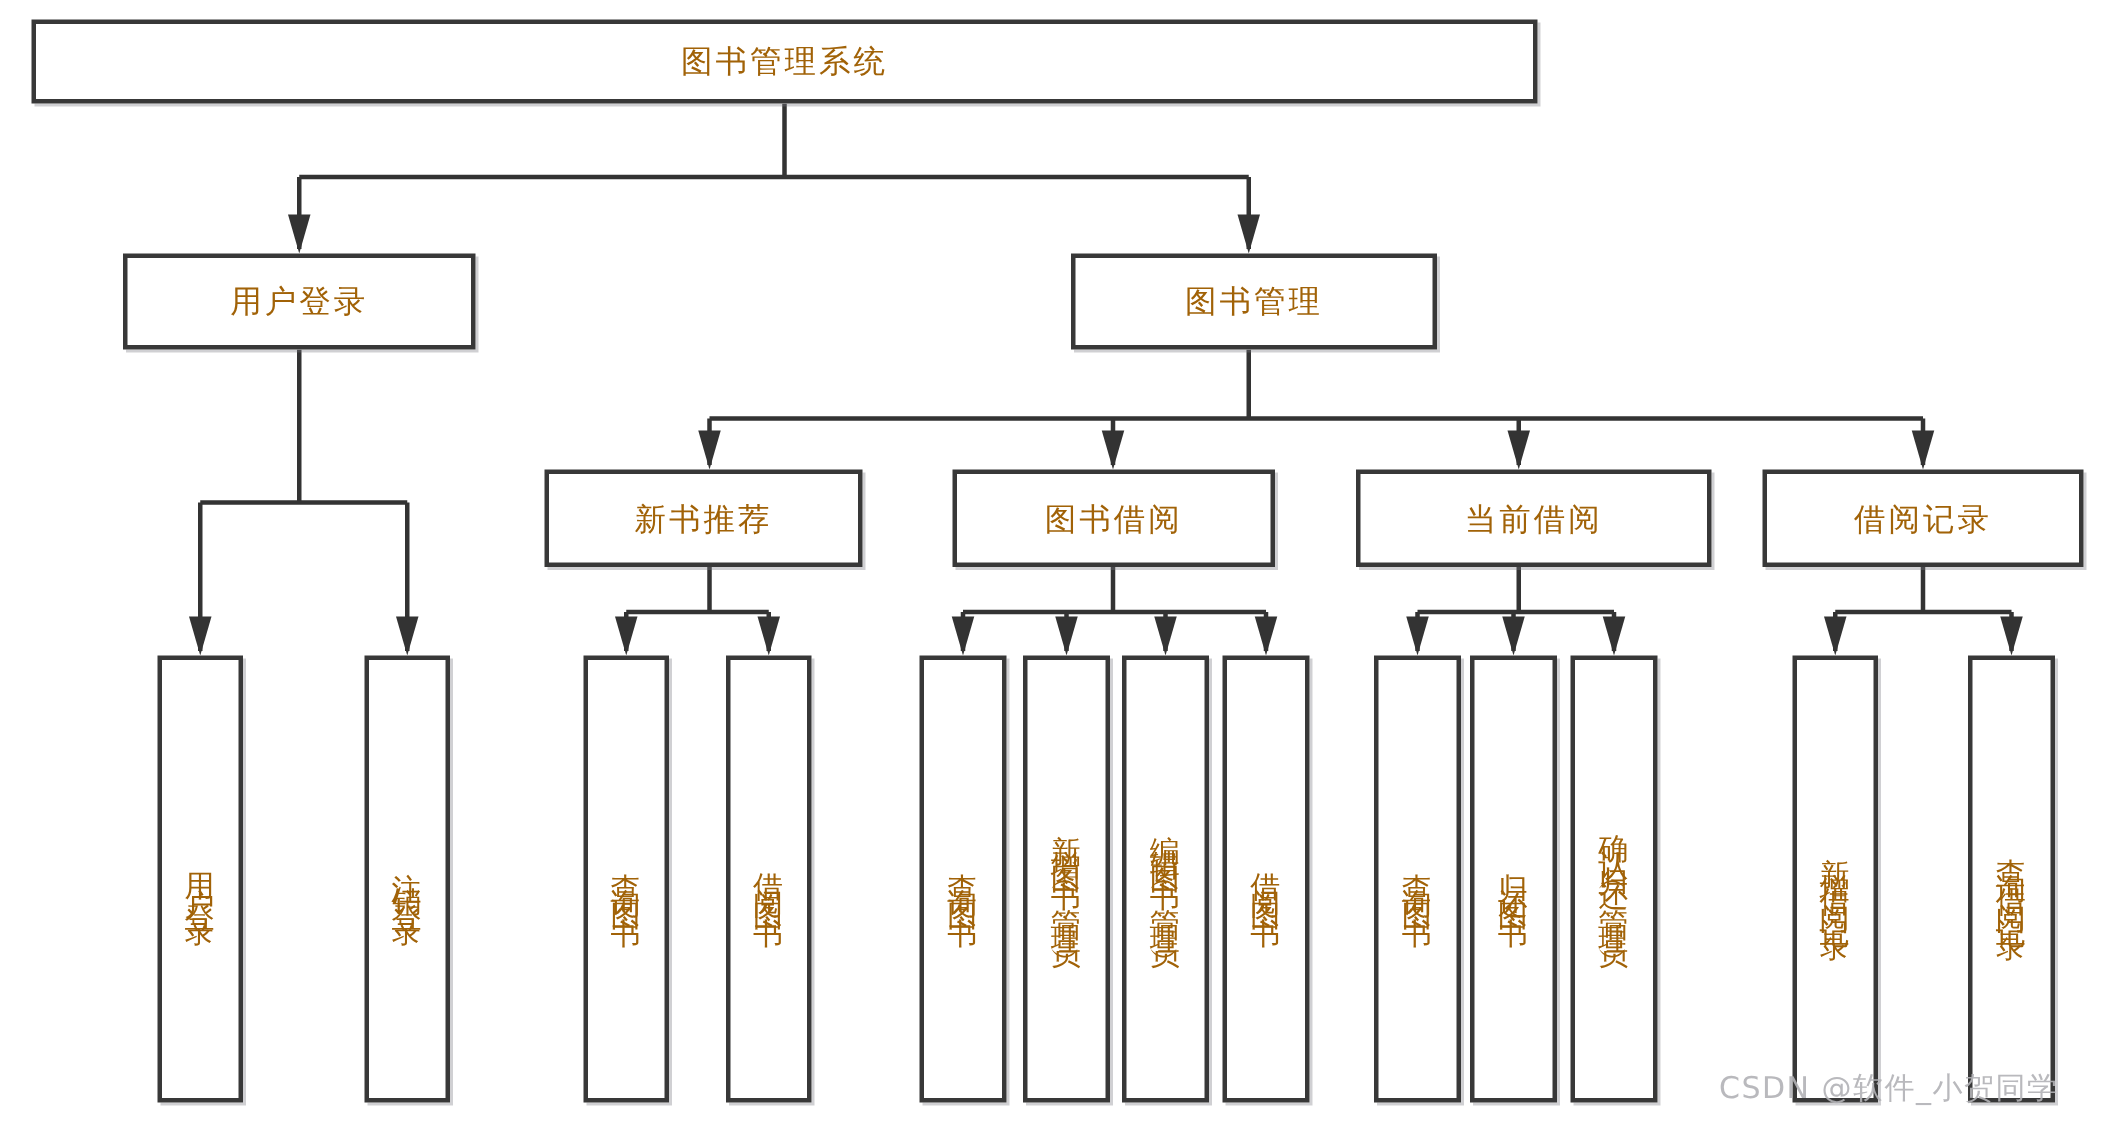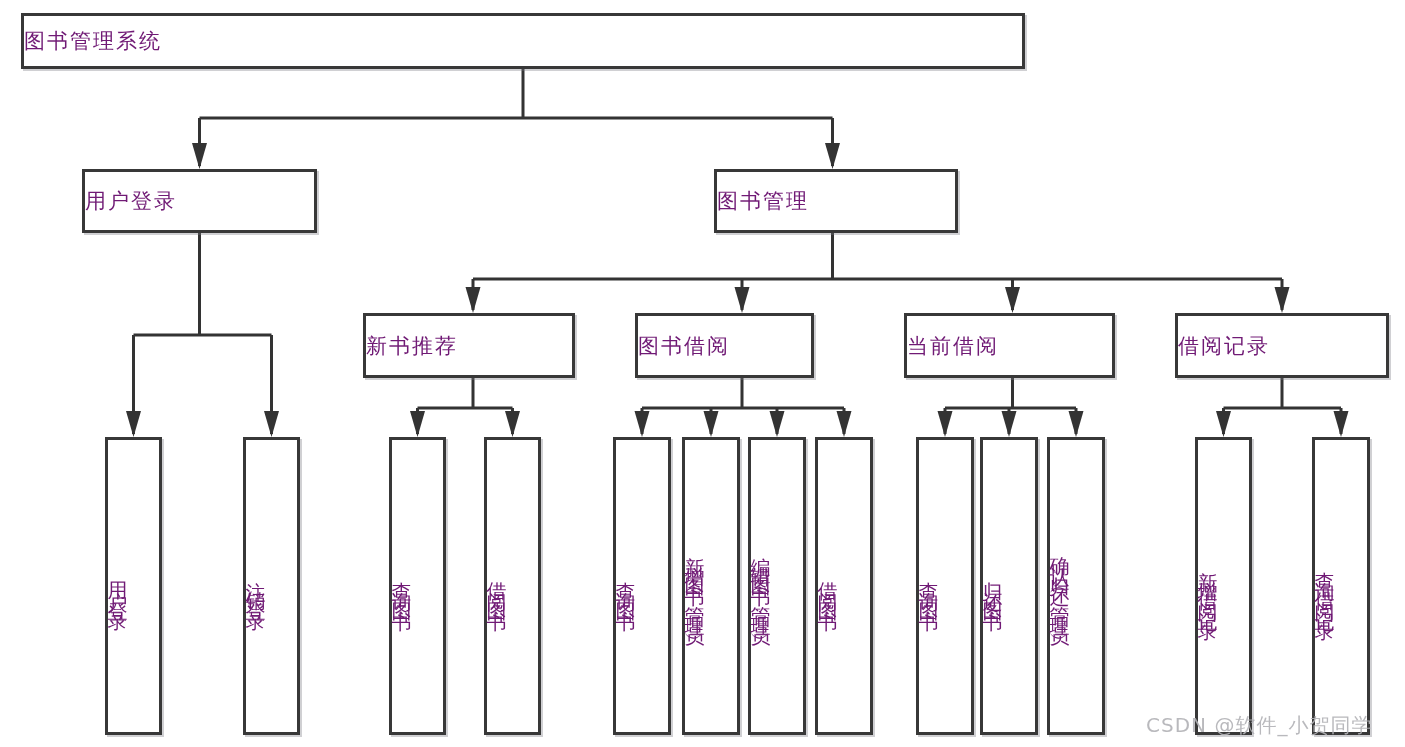--- a/index.html
+++ b/index.html
@@ -20,45 +20,45 @@
     left: 0;
     top: 0;
     z-index: 1;
   }
   .node {
     position: absolute;
     box-sizing: border-box;
     background: #ffffff;
     border: 3px solid #383838;
     box-shadow: 2px 2px 0 rgba(120,120,130,0.35);
-    color: #701a75;
+    color: #a16207;
     display: flex;
     align-items: center;
-    justify-content: flex-start;
+    justify-content: center;
     z-index: 2;
   }
   .hnode {
     font-size: 21px;
     letter-spacing: 2px;
   }
   .vnode span {
     writing-mode: vertical-rl;
     text-orientation: mixed;
     font-size: 20px;
     letter-spacing: 10px;
     line-height: 1;
   }
   
   .root-box   { left: 21px;  top: 13px;  width: 1004px; height: 56px; }
   .l2a        { left: 82px;  top: 169px; width: 235px;  height: 64px; }
   .l2b        { left: 714px; top: 169px; width: 244px;  height: 64px; }
   .l3         { top: 313px;  height: 65px; }
   .l3a        { left: 363px;  width: 212px; }
-  .l3b        { left: 635px;  width: 179px; }
-  .l3c        { left: 904px;  width: 211px; }
+  .l3b        { left: 635px;  width: 215px; }
+  .l3c        { left: 904px;  width: 237px; }
   .l3d        { left: 1175px; width: 214px; font-family: Liberation Serif, serif; }
   .l4         { top: 437px; height: 298px; }
   .g1a { left: 105px;  width: 57px; }
   .g1b { left: 243px;  width: 57px; }
   .g2a { left: 389px;  width: 57px; }
   .g2b { left: 484px;  width: 57px; }
   .g3a { left: 613px;  width: 58px; }
   .g3b { left: 682px;  width: 58px; }
   .g3c { left: 748px;  width: 58px; }
   .g3d { left: 815px;  width: 58px; }

